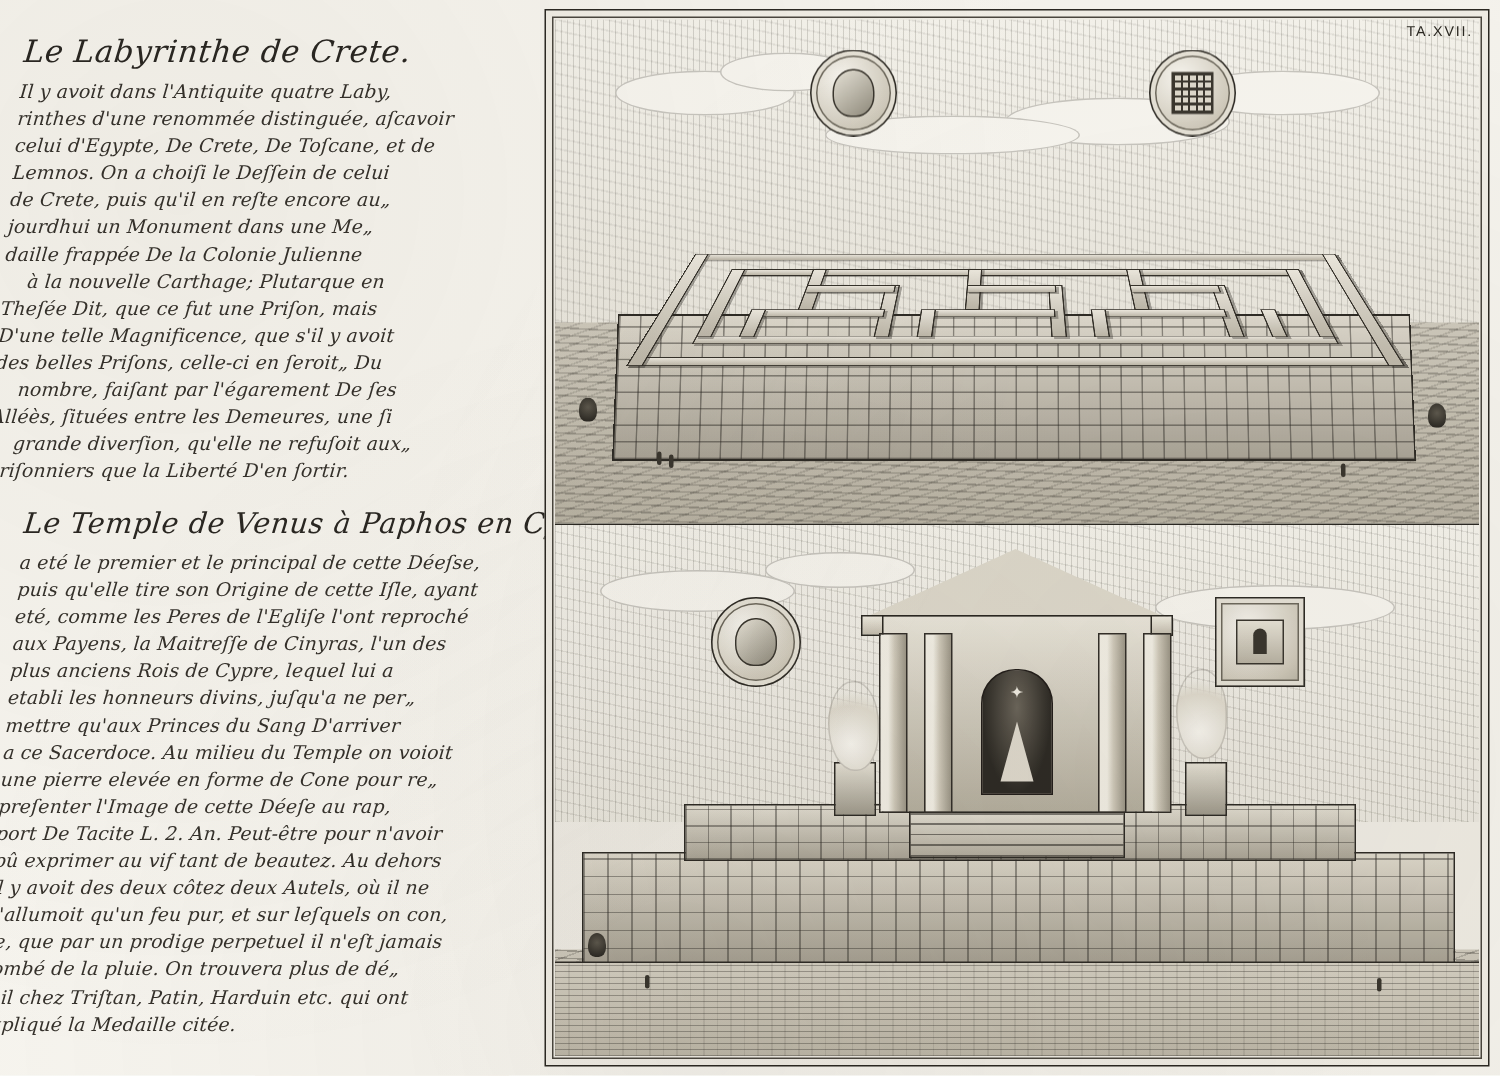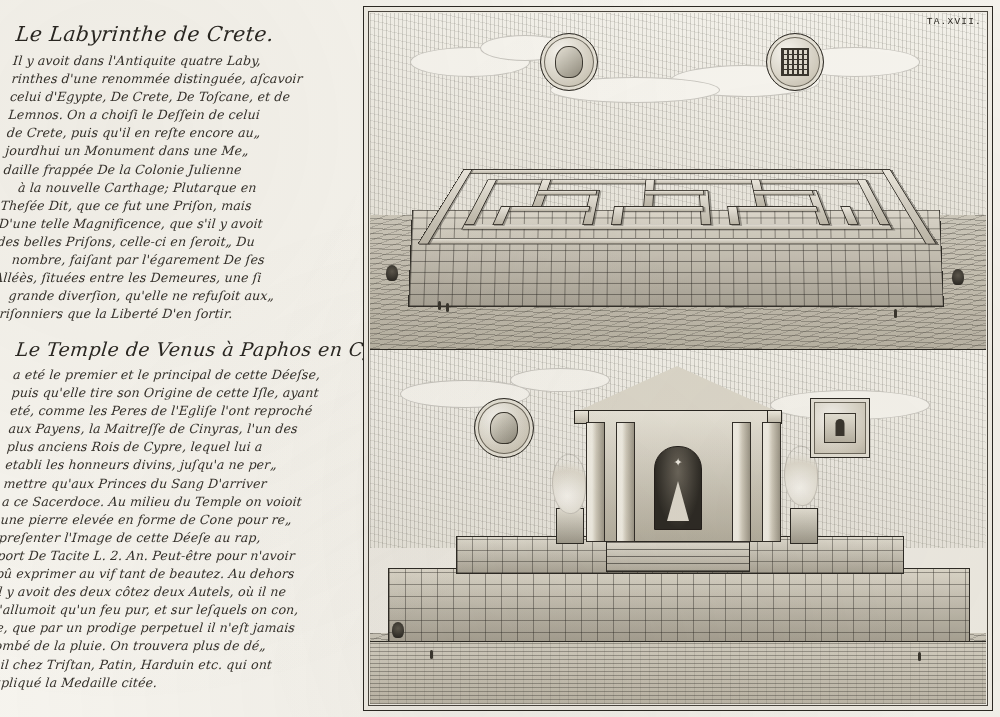--- a/index.html
+++ b/index.html
@@ -93,21 +93,21 @@
   .plate-inner {
     position: absolute;
     inset: 4px;
     border: 0.8px solid #4a463e;
     box-sizing: border-box;
   }
   .plate-label {
     position: absolute;
     right: 10px;
     top: 9px;
-    font-family: Liberation Mono, monospace;
+    font-family: Liberation Sans, sans-serif;
     font-size: 9.5px;
     letter-spacing: 1.2px;
     color: #2b2822;
     z-index: 40;
   }
   .panel {
     position: absolute;
     left: 6px;
     width: 616px;
     overflow: hidden;

